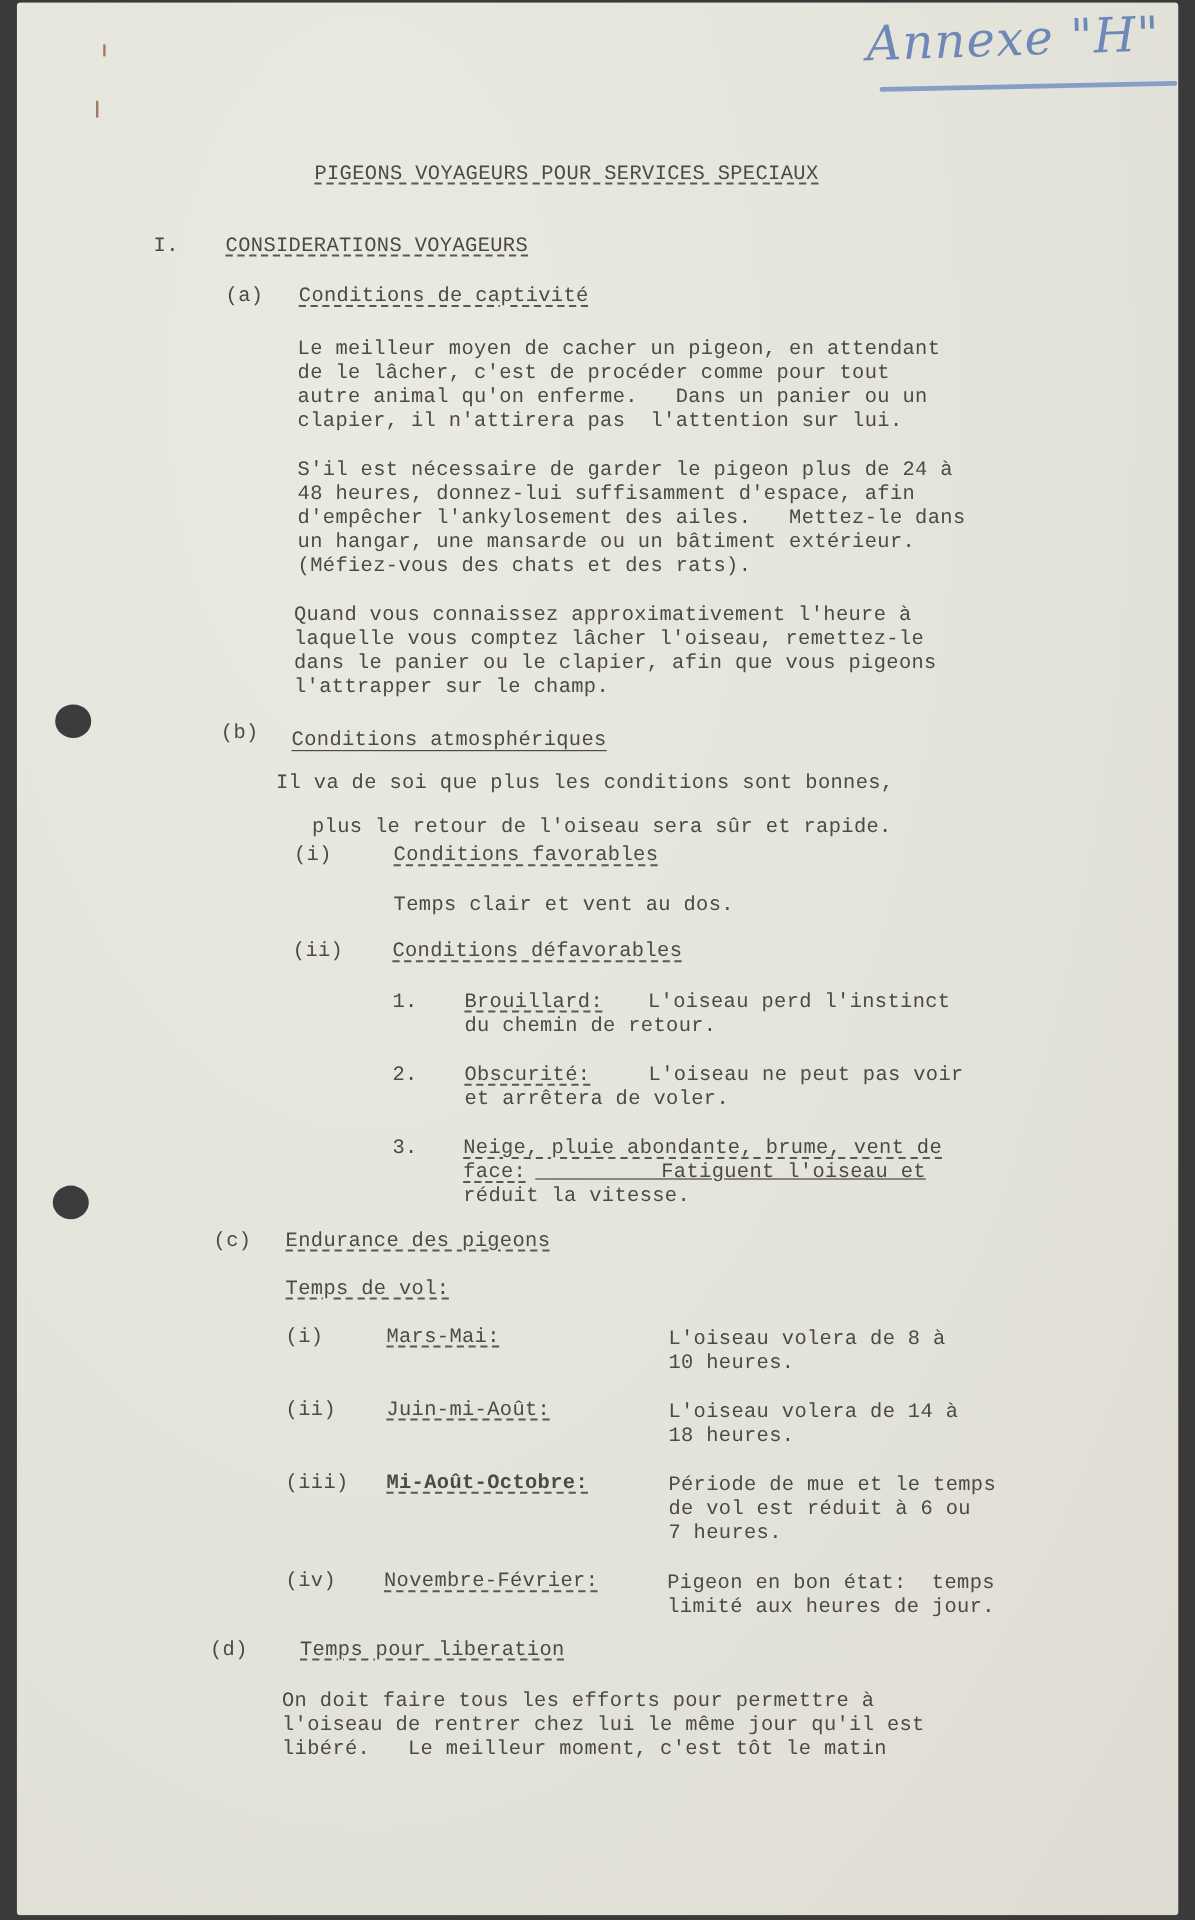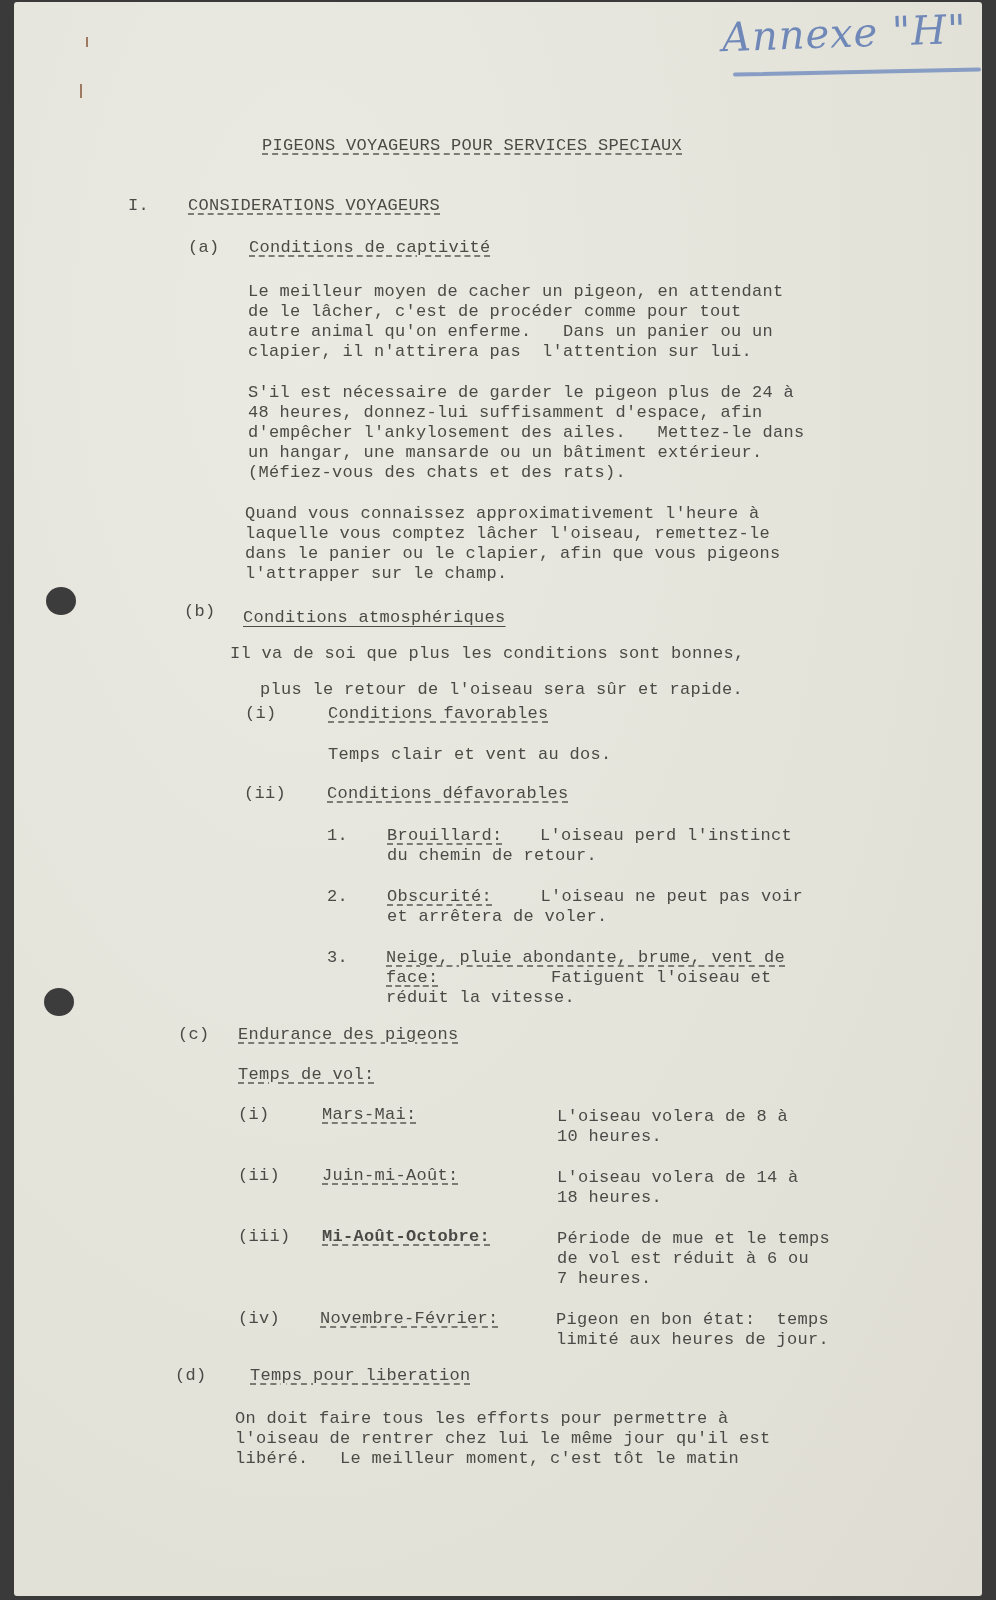--- a/index.html
+++ b/index.html
@@ -72,21 +72,21 @@
 <div class="t" style="left:387px;top:846px;">du chemin de retour.</div>
 
 <div class="t" style="left:327px;top:887px;">2.</div>
 <div class="t u" style="left:387px;top:887px;">Obscurité:</div>
 <div class="t" style="left:509px;top:887px;">   L'oiseau ne peut pas voir</div>
 <div class="t" style="left:387px;top:907px;">et arrêtera de voler.</div>
 
 <div class="t" style="left:327px;top:948px;">3.</div>
 <div class="t u" style="left:386px;top:948px;">Neige, pluie abondante, brume, vent de</div>
 <div class="t u" style="left:386px;top:968px;">face:</div>
-<div class="t" style="left:446px;top:968px;">          Fatiguent l'oiseau et</div>
+<div class="t" style="left:446px;top:968px;text-decoration:underline;">          Fatiguent l'oiseau et</div>
 <div class="t" style="left:386px;top:988px;">réduit la vitesse.</div>
 
 <div class="t" style="left:178px;top:1025px;">(c)</div>
 <div class="t u" style="left:238px;top:1025px;">Endurance des pigeons</div>
 <div class="t u" style="left:238px;top:1065px;">Temps de vol:</div>
 
 <div class="t" style="left:238px;top:1105px;">(i)</div>
 <div class="t u" style="left:322px;top:1105px;">Mars-Mai:</div>
 <div class="t" style="left:557px;top:1107px;">L'oiseau volera de 8 à</div>
 <div class="t" style="left:557px;top:1127px;">10 heures.</div>

